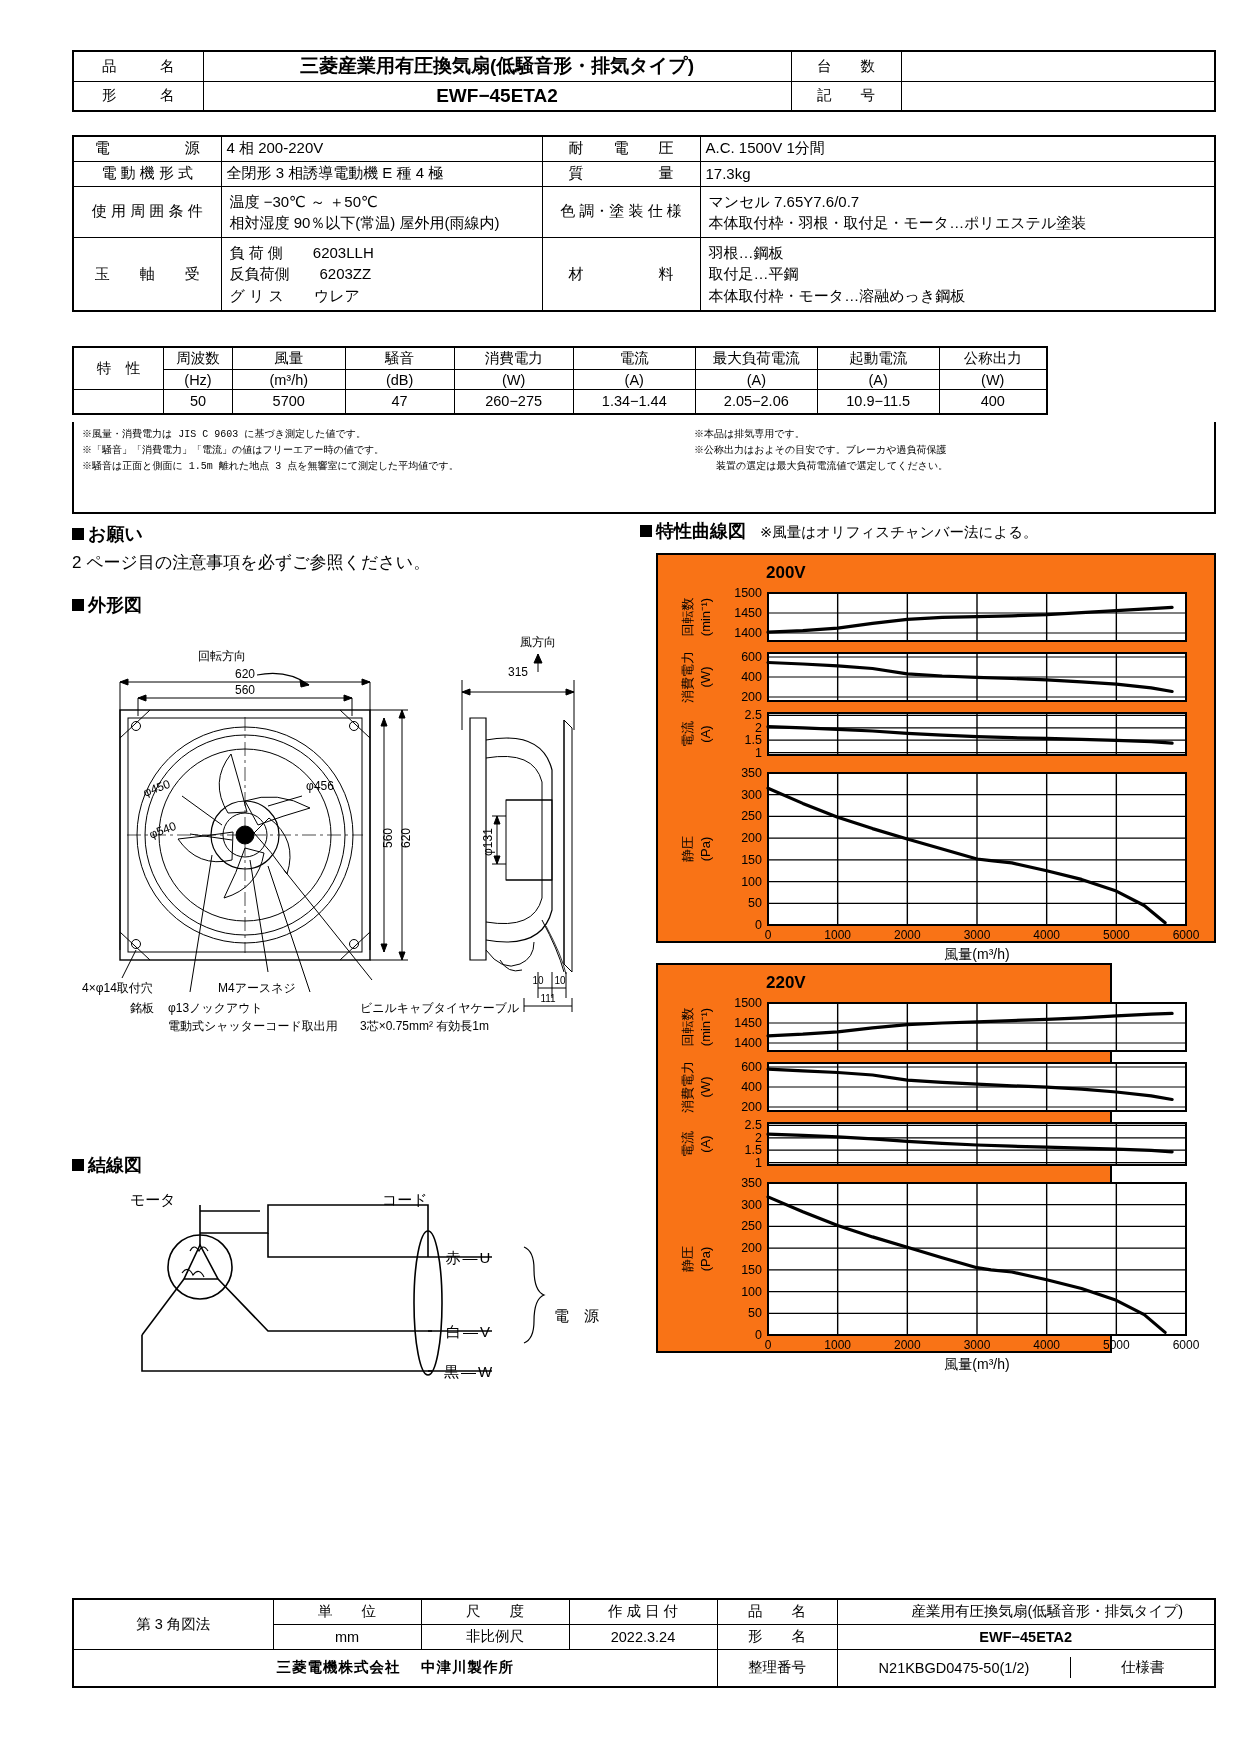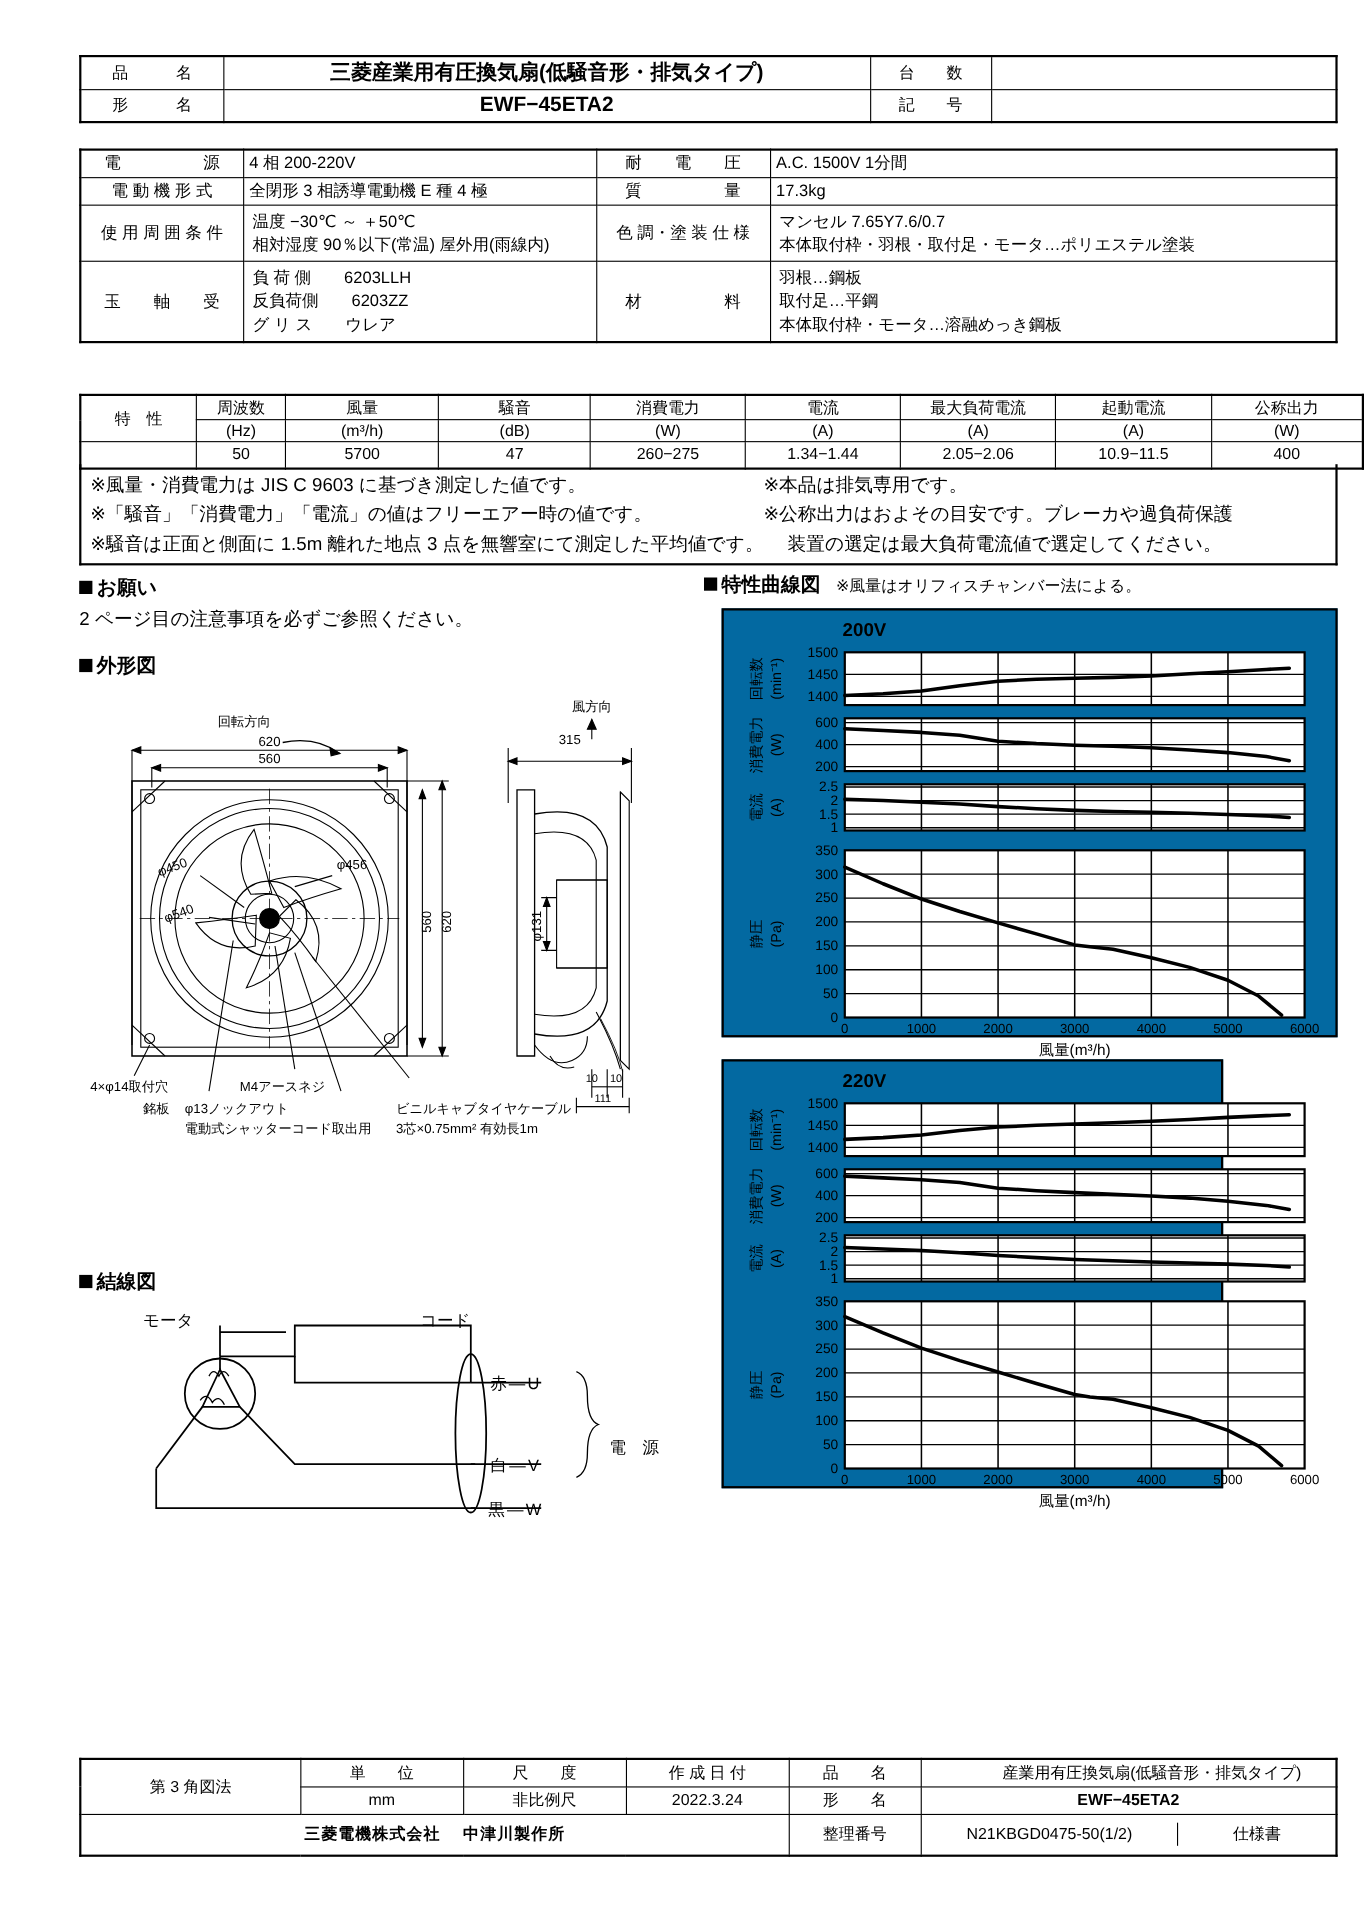--- a/index.html
+++ b/index.html
@@ -33,55 +33,55 @@
   #spec table { width:100%; }
   #spec td { font-size:15px; }
   .s-l1 { width:148px; }
   .s-v1 { width:321px; }
   .s-l2 { width:158px; }
   .s-v2 { width:auto; }
   .rowh { height:25px; }
   .multi { line-height:1.42; padding:4px 5px 4px 8px; }
 
   
-  #chara { position:absolute; left:48px; top:358px; width:1168px; }
+  #chara { position:absolute; left:48px; top:346px; width:976px; }
   #chara table { width:100%; }
   #chara td { font-size:14.5px; text-align:center; }
   .c-hd { height:22px; }
   .c-unit { height:20px; }
   .c-val { height:24px; }
   .col-f { width:85px; }
   .col-n { width:147px; }
 
   
   #notes { position:absolute; left:48px; top:422px; width:1144px; height:92px;
            border:2px solid #000; border-top:none; }
   .note-l { position:absolute; left:8px; top:5px; width:600px; }
   .note-r { position:absolute; left:620px; top:5px; width:516px; }
-  .note-l div, .note-r div { font-size:17px; line-height:1.6; white-space:nowrap; }
+  .note-l div, .note-r div { font-size:10px; line-height:1.6; white-space:nowrap;font-family:Liberation Mono, monospace; }
   .note-r .ind { padding-left:22px; }
 
   
   .sec { position:absolute; font-weight:bold; font-size:18px; white-space:nowrap; }
   .sec .sq { display:inline-block; width:12px; height:12px; background:#000; margin-right:4px; }
   .subtxt { font-weight:normal; font-size:14.5px; margin-left:14px; }
 
   #h-onegai { left:48px; top:522px; }
   #onegai-body { position:absolute; left:48px; top:551px; font-size:17px; }
   #h-gaikei { left:48px; top:593px; }
   #h-kessen { left:48px; top:1153px; }
   #h-curve  { left:616px; top:519px; }
 
   
   #gaikei { position:absolute; left:48px; top:620px; width:560px; height:470px; }
   #kessen { position:absolute; left:48px; top:1185px; width:560px; height:230px; }
   svg { display:block; overflow:visible; }
 
   
-  .cpanel { position:absolute; border:2px solid #000; background:#0369a1; }
+  .cpanel { position:absolute; border:2px solid #000; background:#f97316; }
   #cp200 { left:632px; top:553px; width:560px; height:390px; }
   #cp220 { left:632px; top:963px; width:456px; height:390px; }
   .volt { position:absolute; top:8px; left:108px; font-size:17px; font-weight:bold; }
 
   
   #foot { position:absolute; left:48px; top:1598px; width:1144px; }
   #foot table { width:100%; }
   #foot td { font-size:14.5px; text-align:center; }
   .f-h { height:25px; }
   .f-corp { font-weight:bold; font-size:20px; height:38px; letter-spacing:1px; }

